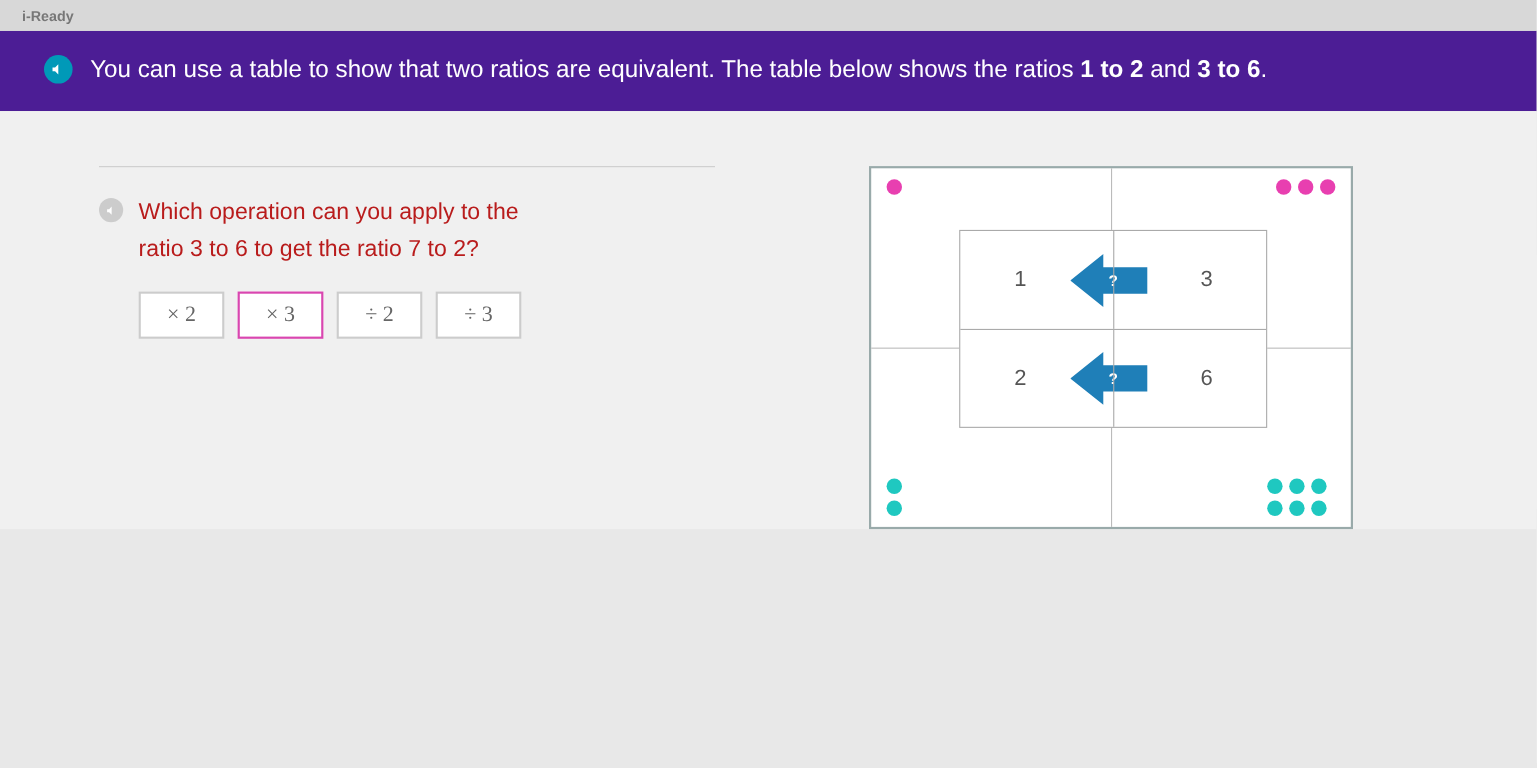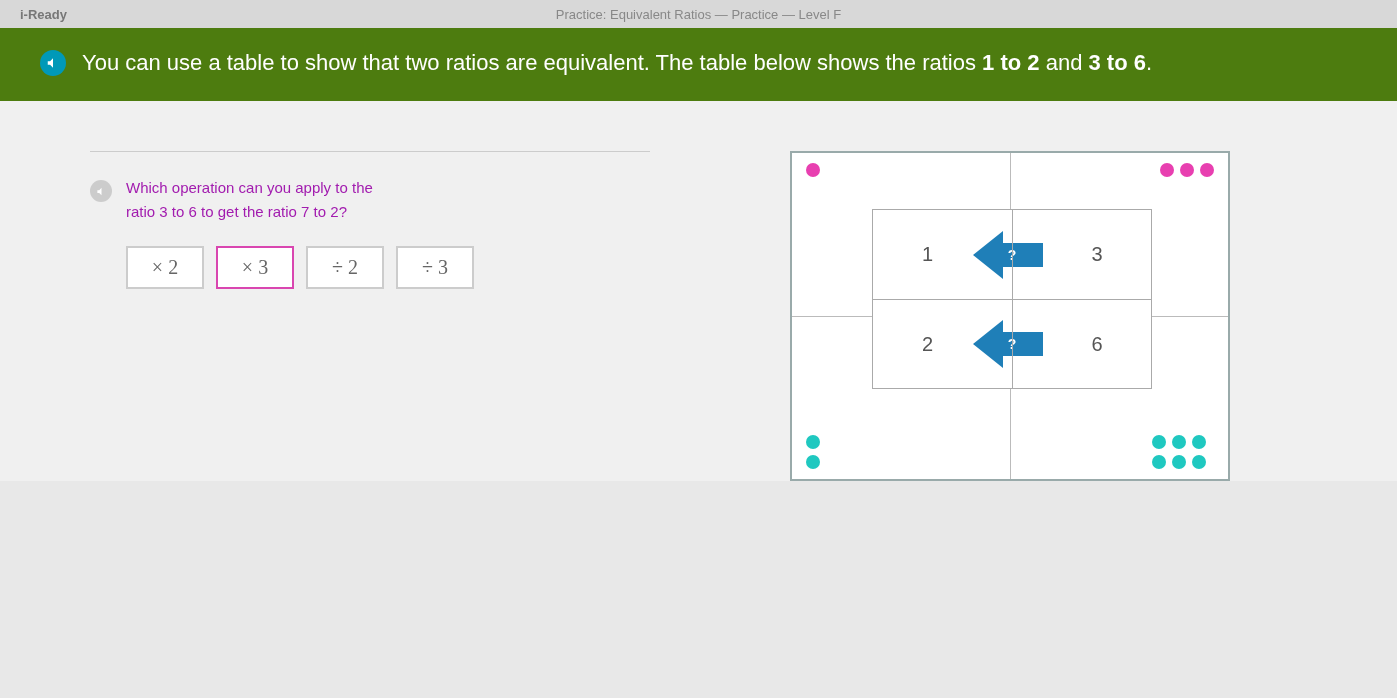--- a/index.html
+++ b/index.html
@@ -16,21 +16,21 @@
     display: flex;
     align-items: center;
     padding: 0 20px;
     color: #666;
     font-size: 13px;
     position: relative;
   }
   .topbar .brand { font-weight: bold; color: #777; }
   .topbar .breadcrumb { position: absolute; left: 50%; transform: translateX(-50%); color: #888; font-size: 13px; }
   .bluebar {
-    background: #4d7c0f;
+    background: #4c1d95;
     color: #fff;
     padding: 18px 63px 22px 40px;
     font-size: 22px;
     line-height: 1.5;
     display: flex;
     gap: 16px;
     align-items: flex-start;
   }
   .bluebar .speaker {
     width: 26px; height: 26px; border-radius: 50%;
@@ -48,21 +48,21 @@
   }
   .left { flex: 1; max-width: 620px; }
   .hr { border-top: 1px solid #ccc; margin-bottom: 24px; width: 560px; }
   .question-row { display:flex; gap:14px; align-items:flex-start; }
   .q-speaker {
     width:22px; height:22px; border-radius:50%;
     background:#ccc; flex:0 0 auto; margin-top:4px;
     display:flex;align-items:center;justify-content:center;color:#fff;font-size:11px;
   }
   .question {
-    color: #a21caf; font-size: 15px; line-height: 1.6;
+    color: #b91c1c; font-size: 21px; line-height: 1.6;
   }
   .answers { margin-top: 22px; margin-left: 36px; display:flex; gap: 12px; }
   .answer-btn {
     border: 2px solid #ccc;
     background: #fff;
     color: #666;
     font-size: 20px;
     padding: 8px 18px;
     min-width: 78px;
     text-align: center;
@@ -101,21 +101,20 @@
   .dots.tl { top:10px; left:14px; }
   .dots.tr { top:10px; right:14px; }
   .dots.bl { bottom:10px; left:14px; flex-direction:column; }
   .dots.br { bottom:10px; right:14px; flex-wrap:wrap; width:62px; }
 </style>
 </head>
 <body>
 
 <div class="topbar">
   <span class="brand">i-Ready</span>
-  <span class="breadcrumb">Practice: Equivalent Ratios — Practice — Level F</span>
 </div>
 
 <div class="bluebar">
   <div class="speaker">
     <svg width="14" height="14" viewBox="0 0 24 24" fill="#fff">
         <path d="M3 9v6h4l5 5V4L7 9H3z"></path>
       </svg>
   </div>
   <div class="text">
     <span>You can use a table to show that two ratios are equivalent. The table below shows the ratios </span><b>1 to 2</b><span> and </span><b>3 to 6</b><span>.</span>

